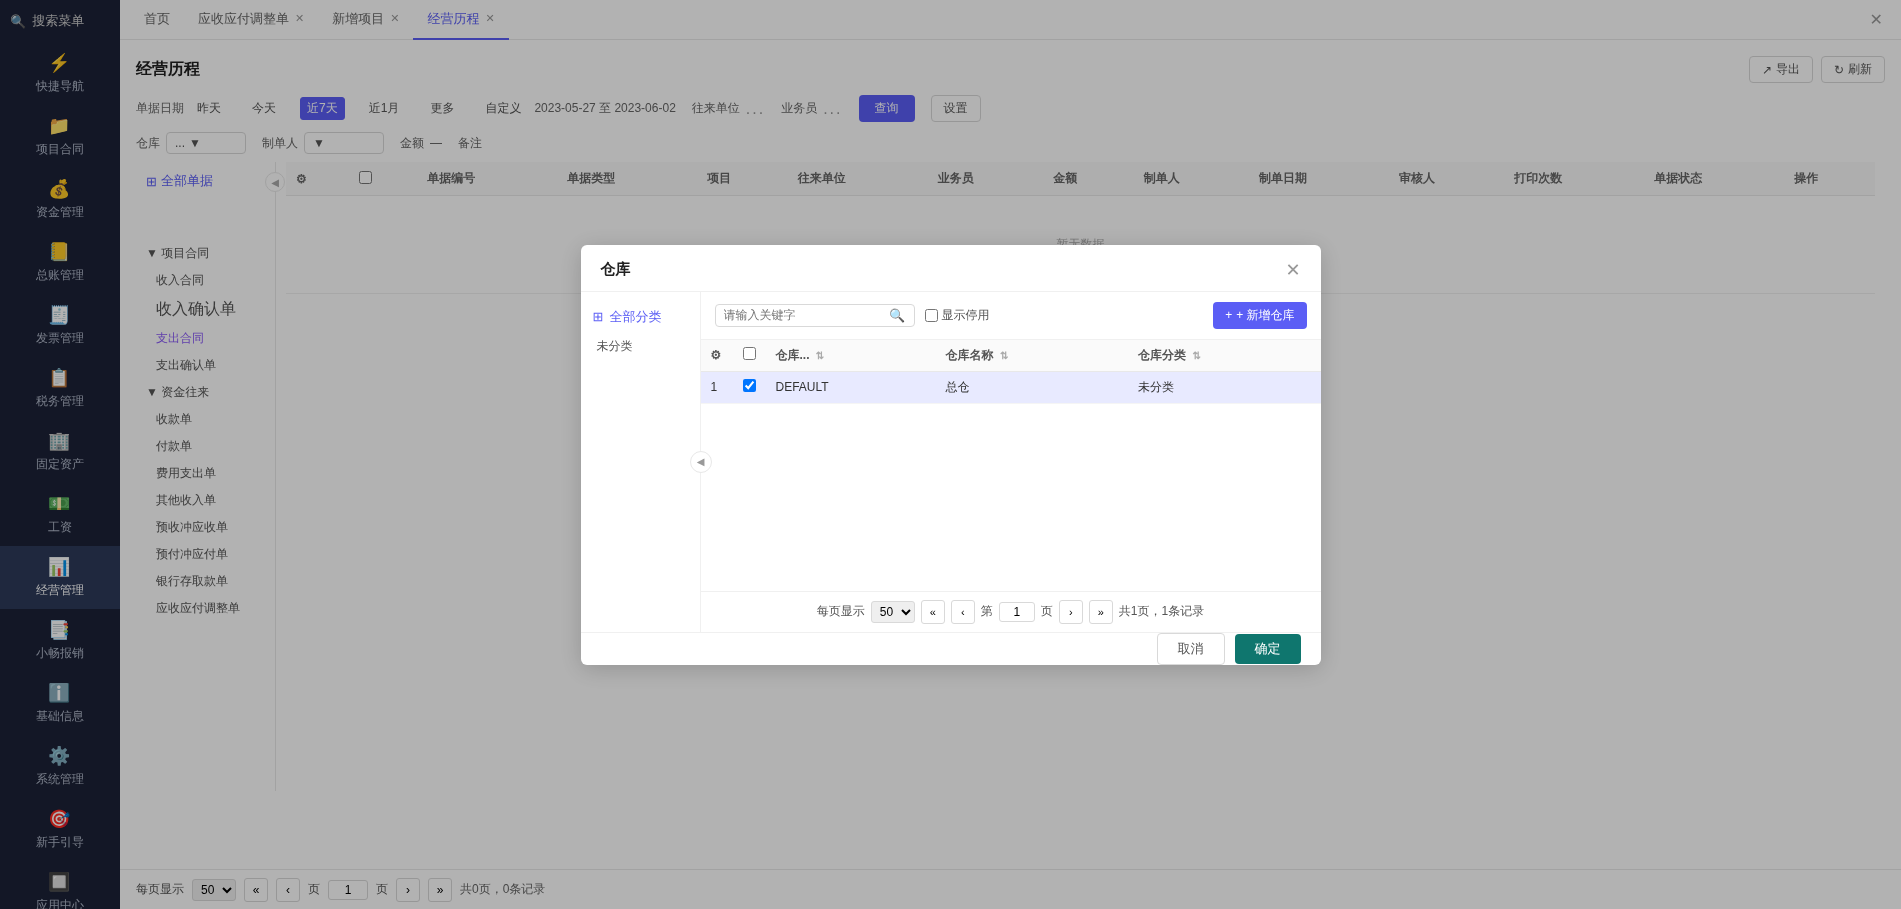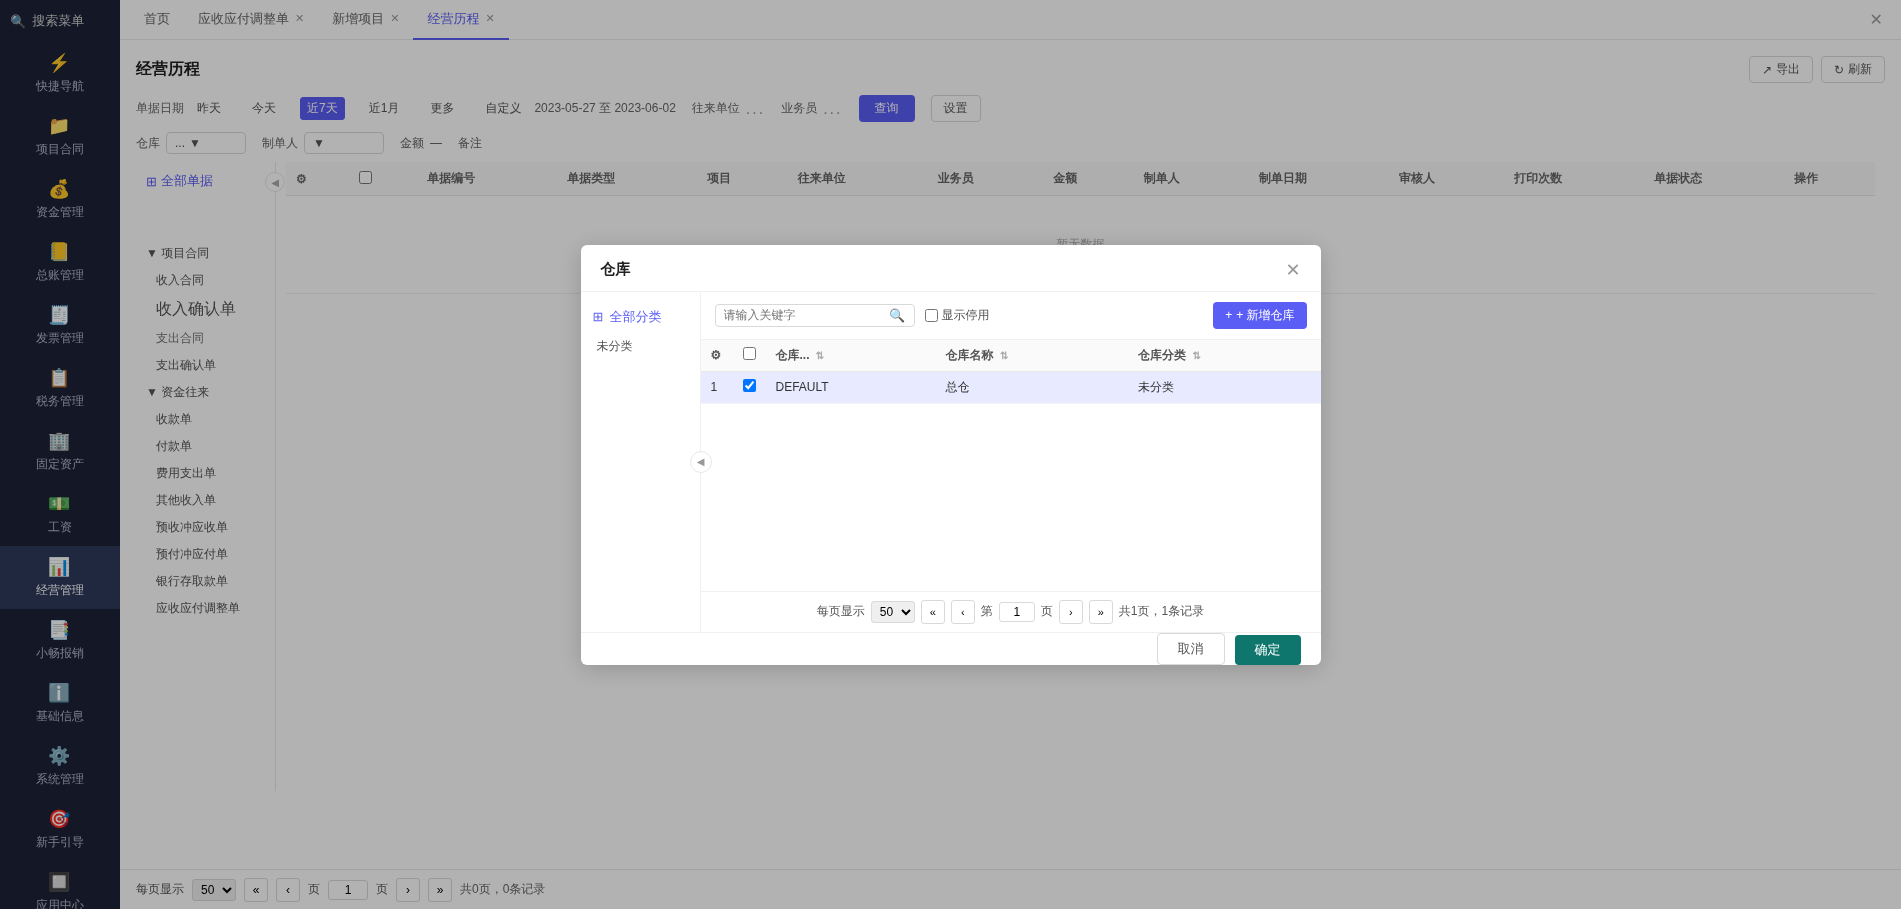--- a/index.html
+++ b/index.html
@@ -86,21 +86,21 @@
     .modal-table td { padding: 7px 10px; border-bottom: 1px solid #f5f5f5; color: #333; }
     .modal-table tr.selected td { background: #e8eaff; }
     .sort-icon { font-size: 10px; color: #aaa; margin-left: 3px; cursor: pointer; }
 
     
     .left-panel-scroll { overflow-y: auto; max-height: 260px; }
     .right-scroll { overflow-y: auto; flex: 1; }
 
     
     .modal-pagination { display: flex; align-items: center; justify-content: center; padding: 8px 14px; border-top: 1px solid #f0f0f0; gap: 6px; font-size: 12px; color: #555; }
-    .modal-footer { display: flex; align-items: flex-end; justify-content: flex-end; gap: 10px; padding: 0 20px; border-top: 1px solid #f0f0f0; }
+    .modal-footer { display: flex; align-items: center; justify-content: flex-end; gap: 10px; padding: 0 20px; border-top: 1px solid #f0f0f0; }
     .btn-cancel { background: #fff; border: 1px solid #d9d9d9; border-radius: 4px; padding: 6px 20px; cursor: pointer; font-size: 13px; color: #555; }
     .btn-confirm { background: #0f766e; color: #fff; border: none; border-radius: 4px; padding: 6px 20px; cursor: pointer; font-size: 13px; }
 
     
     .left-panel-scroll::-webkit-scrollbar { width: 4px; }
     .left-panel-scroll::-webkit-scrollbar-thumb { background: #ddd; border-radius: 2px; }
   </style>
 </head>
 <body>
 
@@ -257,21 +257,21 @@
       <div style="width:140px; border-right:1px solid #e8e8e8; flex-shrink:0; padding-top:4px; position:relative;">
         <div style="display:flex; align-items:center; gap:4px; padding:6px 10px; font-size:13px; color:#5b5ef5; font-weight:500; cursor:pointer;">
           <span>⊞</span>
           <span>全部单据</span>
         </div>
         <div style="position:absolute; right:-10px; top:10px; background:#fff; border:1px solid #e8e8e8; border-radius:50%; width:20px; height:20px; display:flex; align-items:center; justify-content:center; cursor:pointer; font-size:10px; color:#aaa; z-index:1;">◀</div>
         <div style="overflow-y:auto;">
           <div style="padding:5px 10px; font-size:12px; color:#555; cursor:pointer;margin-top:44px;">▼ 项目合同</div>
           <div style="padding:5px 20px; font-size:12px; color:#555; cursor:pointer;">收入合同</div>
           <div style="padding:5px 20px; font-size:16px; color:#555; cursor:pointer;">收入确认单</div>
-          <div style="padding:5px 20px; font-size:12px; color:#737373; cursor:pointer;">支出合同</div>
+          <div style="padding:5px 20px; font-size:12px; color:#8b5cf6; cursor:pointer;">支出合同</div>
           <div style="padding:5px 20px; font-size:12px; color:#555; cursor:pointer;">支出确认单</div>
           <div style="padding:5px 10px; font-size:12px; color:#555; cursor:pointer;">▼ 资金往来</div>
           <div style="padding:5px 20px; font-size:12px; color:#555; cursor:pointer;">收款单</div>
           <div style="padding:5px 20px; font-size:12px; color:#555; cursor:pointer;">付款单</div>
           <div style="padding:5px 20px; font-size:12px; color:#555; cursor:pointer;">费用支出单</div>
           <div style="padding:5px 20px; font-size:12px; color:#555; cursor:pointer;">其他收入单</div>
           <div style="padding:5px 20px; font-size:12px; color:#555; cursor:pointer;">预收冲应收单</div>
           <div style="padding:5px 20px; font-size:12px; color:#555; cursor:pointer;">预付冲应付单</div>
           <div style="padding:5px 20px; font-size:12px; color:#555; cursor:pointer;">银行存取款单</div>
           <div style="padding:5px 20px; font-size:12px; color:#555; cursor:pointer;">应收应付调整单</div>

